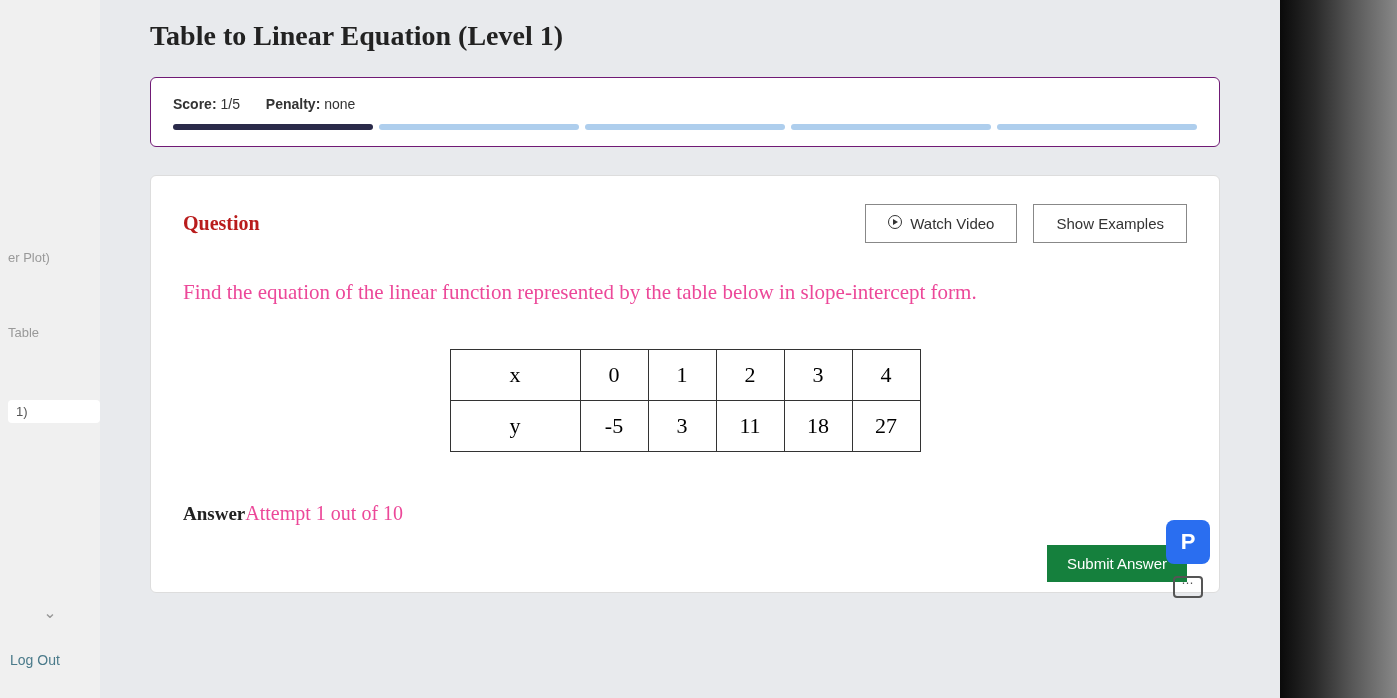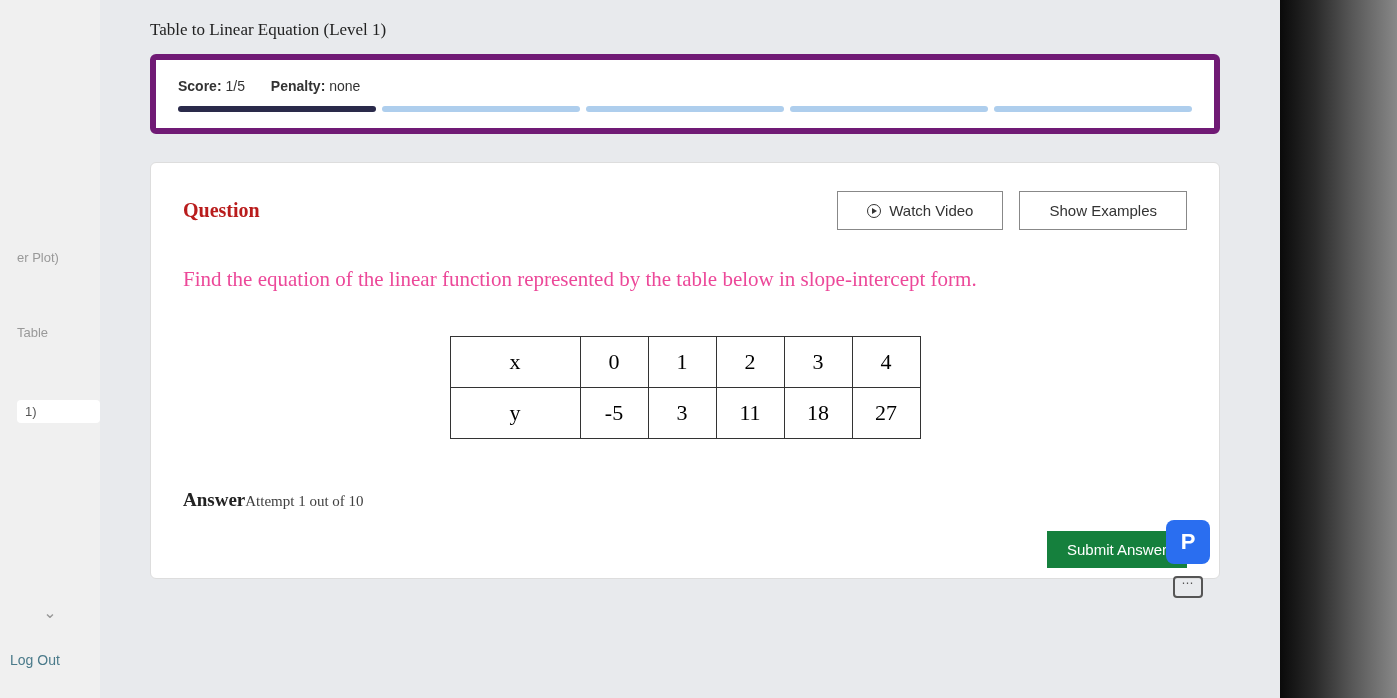--- a/index.html
+++ b/index.html
@@ -23,40 +23,40 @@
 .sidebar {
   width: 100px;
   background: #f0f0f0;
   display: flex;
   flex-direction: column;
   justify-content: space-between;
   padding: 250px 0 20px 0;
   color: #888;
   font-size: 14px;
 }
-.sidebar-top { display: flex; flex-direction: column; gap: 60px; padding-left: 17px; }
+.sidebar-top { display: flex; flex-direction: column; gap: 60px; padding-left: 8px; }
 .sidebar-item { color: #999; cursor: pointer; font-family: Arial, sans-serif; font-size: 13px; }
 .sidebar-item.active { background: #fff; padding: 4px 8px; border-radius: 4px; color: #555; }
 .sidebar-bottom { padding: 0 10px 10px 10px; }
 .chevron { color: #999; font-size: 16px; margin-bottom: 30px; display: block; text-align: center; }
 .logout { color: #4a7a8a; font-family: Arial, sans-serif; font-size: 14px; cursor: pointer; }
 .main {
   flex: 1;
   padding: 20px 60px 0 50px;
   overflow: hidden;
 }
 .title {
-  font-weight: normal;
-  font-size: 17px;
+  font-weight: bold;
+  font-size: 28px;
   color: #222;
-  margin-bottom: 14px;
+  margin-bottom: 25px;
 }
 .score-card {
   background: #fff;
-  border: 6px solid #701a75;
+  border: 1px solid #701a75;
   border-radius: 6px;
   padding: 18px 22px 16px 22px;
   margin-bottom: 28px;
 }
 .score-line {
   font-family: Arial, sans-serif;
   font-size: 14px;
   color: #333;
   margin-bottom: 12px;
 }
@@ -85,27 +85,26 @@
 }
 .question-label {
   font-weight: bold;
   font-size: 20px;
   color: #b91c1c;
 }
 .header-buttons { display: flex; gap: 16px; }
 .outline-btn {
   border: 1px solid #888;
   background: #fff;
-  padding: 10px 29px;
+  padding: 10px 22px;
   font-family: Arial, sans-serif;
   font-size: 15px;
   color: #333;
   cursor: pointer;
   display: flex;
-  align-items: center;
   gap: 8px;
 }
 .play-icon {
   width: 14px; height: 14px; border: 1.5px solid #333; border-radius: 50%;
   display: inline-flex; align-items: center; justify-content: center;
 }
 .play-icon::after {
   content: ''; display: block; width: 0; height: 0;
   border-left: 5px solid #333; border-top: 3px solid transparent; border-bottom: 3px solid transparent;
   margin-left: 1px;
@@ -127,21 +126,21 @@
   padding: 12px 0;
 }
 .data-table td.hdr { width: 130px; }
 .data-table td.cell { width: 68px; }
 .answer-row {
   display: flex;
   align-items: baseline;
   margin-bottom: 20px;
 }
 .answer-label { font-weight: bold; font-size: 19px; color: #222; }
-.attempt { font-size: 15px; color: #404040; }
+.attempt { font-size: 20px; color: #ec4899; }
 .submit-row {
   display: flex;
   justify-content: flex-end;
   margin-top: 10px;
 }
 .submit-btn {
   background: #15803d;
   color: #fff;
   border: none;
   padding: 10px 20px;

